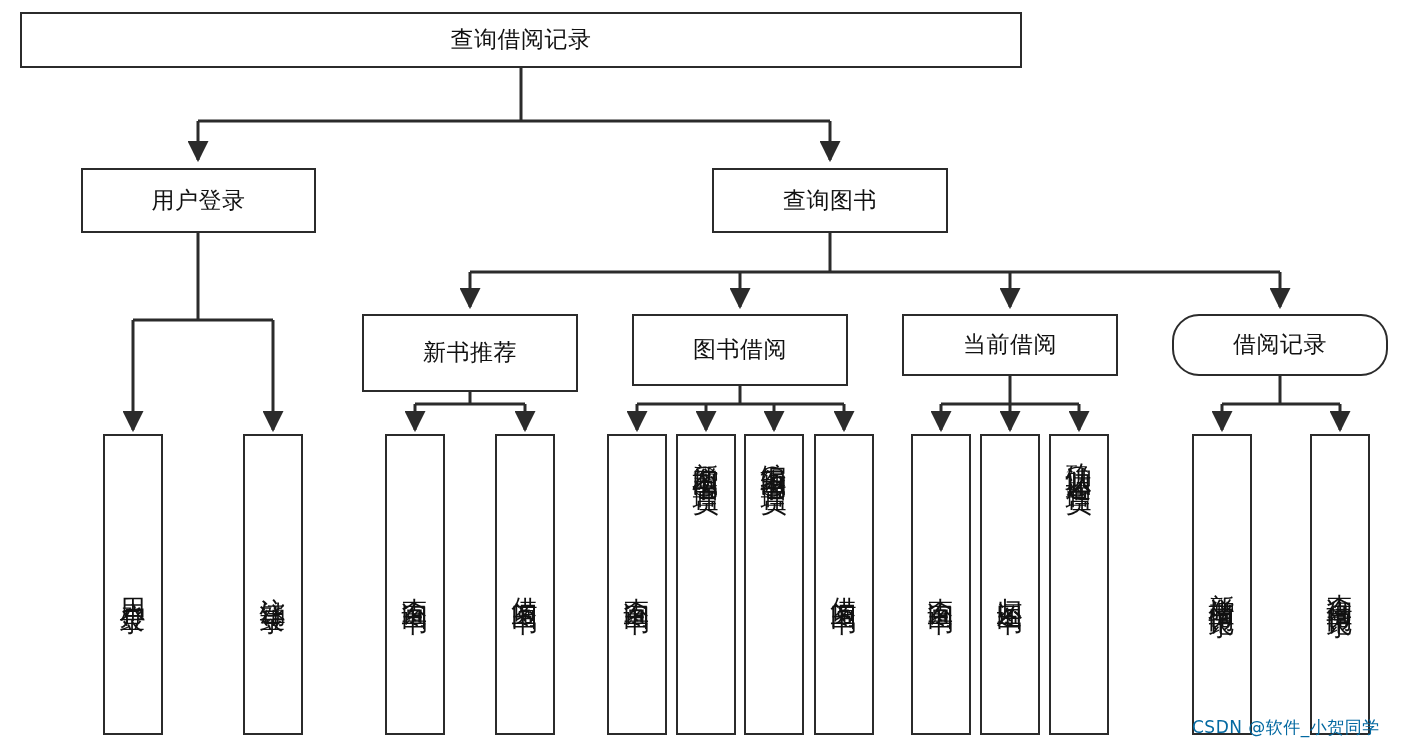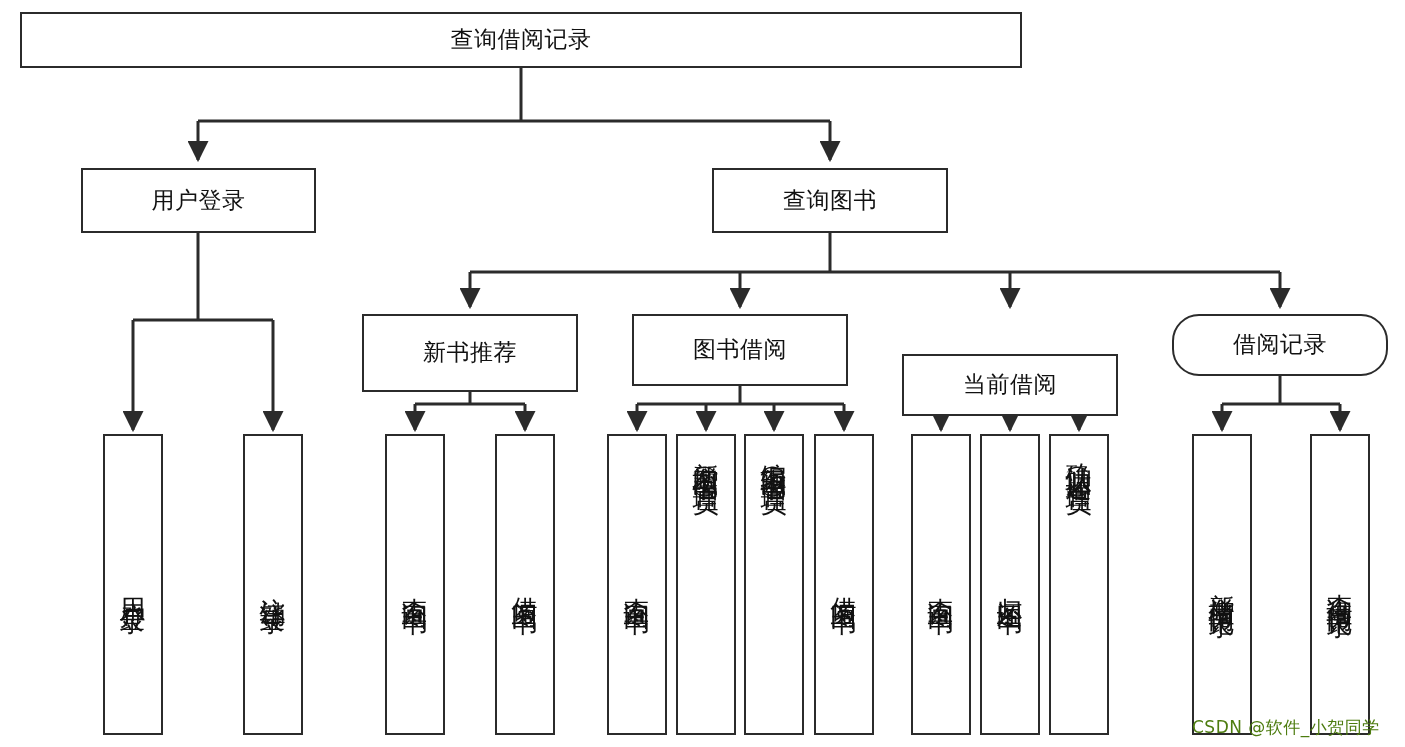--- a/index.html
+++ b/index.html
@@ -59,21 +59,21 @@
     white-space:normal;
     height:auto;
     margin:0 auto;
   }
   .node.vert.center{
     align-items:center;
     padding-top:0;
   }
   .watermark{
     position:absolute;
-    color:#4d7c0f;
+    color:#0369a1;
     font-size:17px;
     letter-spacing:.5px;
     white-space:nowrap;
     user-select:none;
   }
 </style>
 </head>
 <body>
 
 <div id="canvas">
@@ -141,21 +141,21 @@
   </div>
 
   <div class="node horiz" style="left:362px;top:314px;width:216px;height:78px;">
     <span class="label">新书推荐</span>
   </div>
 
   <div class="node horiz" style="left:632px;top:314px;width:216px;height:72px;">
     <span class="label">图书借阅</span>
   </div>
 
-  <div class="node horiz" style="left:902px;top:314px;width:216px;height:62px;margin-top:40px;">
+  <div class="node horiz" style="left:902px;top:314px;width:216px;height:62px;">
     <span class="label">当前借阅</span>
   </div>
 
   <div class="node horiz" style="left:1172px;top:314px;width:216px;height:62px;border-radius:27px;">
     <span class="label">借阅记录</span>
   </div>
 
   <div class="node vert center" style="left:103px;top:434px;width:60px;height:301px;">
     <span class="label">用户登录</span>
   </div>

